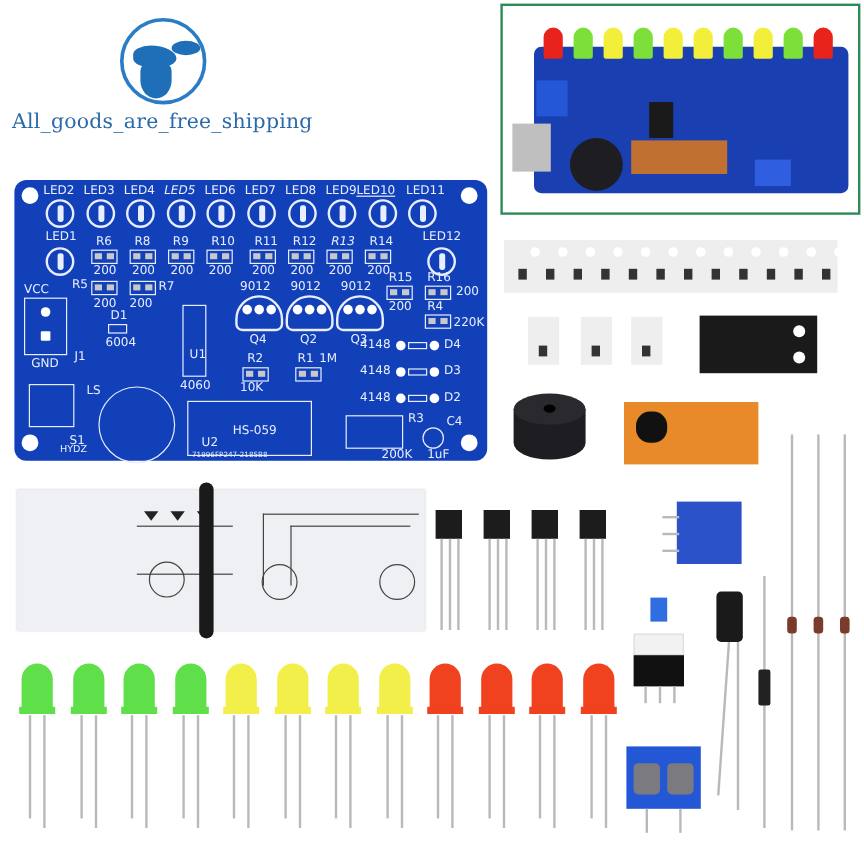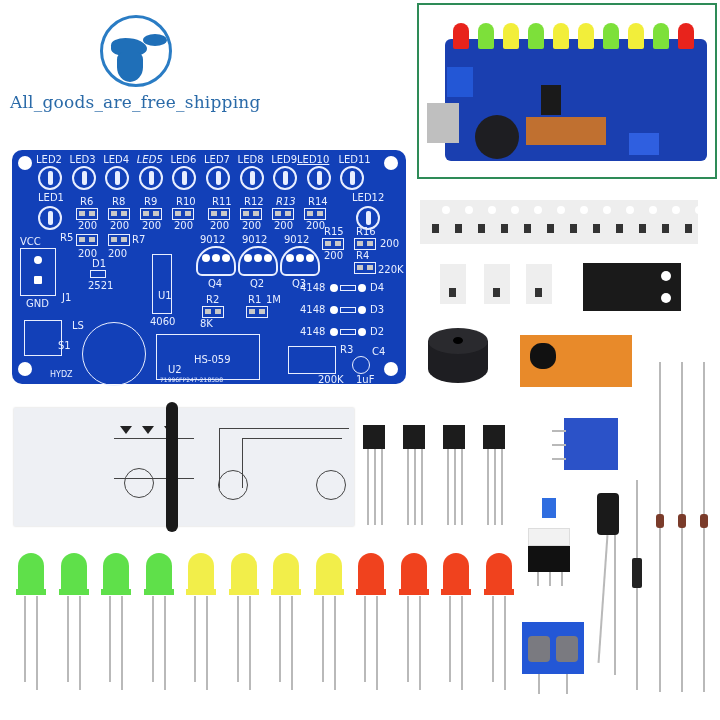--- a/index.html
+++ b/index.html
@@ -102,40 +102,40 @@
 
   <span class="lbl" style="left:8px;top:86px;">VCC</span>
   <div class="box" style="left:8px;top:98px;width:36px;height:48px;"></div>
   <div class="pin" style="left:22px;top:106px;"></div>
   <div class="pin" style="left:22px;top:126px;border-radius:1px;"></div>
   <span class="lbl" style="left:14px;top:148px;">GND</span>
   <span class="lbl" style="left:50px;top:142px;">J1</span>
 
   <span class="lbl" style="left:80px;top:108px;">D1</span>
   <div class="box" style="left:78px;top:120px;width:16px;height:8px;"></div>
-  <span class="lbl" style="left:76px;top:130px;">2521</span>
+  <span class="lbl" style="left:76px;top:130px;">6004</span>
 
   <span class="lbl" style="left:146px;top:92px;margin-top:48px;">U1</span>
   <div class="box" style="left:140px;top:104px;width:20px;height:60px;"></div>
   <span class="lbl" style="left:138px;top:166px;">4060</span>
 
   <div class="box" style="left:12px;top:170px;width:38px;height:36px;"></div>
   <span class="lbl" style="left:60px;top:170px;">LS</span>
-  <span class="lbl" style="left:46px;top:190px;">S1</span>
+  <span class="lbl" style="left:46px;top:212px;">S1</span>
   <span class="lbl" style="left:38px;top:220px;font-size:8px;">HYDZ</span>
   <div class="abs" style="left:70px;top:172px;width:64px;height:64px;border:1.5px solid #e8eeff;border-radius:50%;"></div>
 
   <div class="box" style="left:144px;top:184px;width:104px;height:46px;"></div>
   <span class="lbl" style="left:182px;top:204px;">HS-059</span>
   <span class="lbl" style="left:156px;top:214px;">U2</span>
   <span class="lbl" style="left:148px;top:226px;font-size:6px;">71996FP247-2185B8</span>
 
   <span class="lbl" style="left:194px;top:144px;">R2</span>
   <div class="smd" style="left:190px;top:156px;"></div>
-  <span class="lbl" style="left:188px;top:168px;">8K</span>
+  <span class="lbl" style="left:188px;top:168px;">10K</span>
   <span class="lbl" style="left:236px;top:144px;">R1</span>
   <span class="lbl" style="left:254px;top:144px;">1M</span>
   <div class="smd" style="left:234px;top:156px;"></div>
 
   <div class="box" style="left:276px;top:196px;width:48px;height:28px;"></div>
   <span class="lbl" style="left:328px;top:194px;">R3</span>
   <span class="lbl" style="left:306px;top:224px;">200K</span>
   <span class="lbl" style="left:360px;top:196px;">C4</span>
   <div class="abs" style="left:340px;top:206px;width:18px;height:18px;border:1.5px solid #e8eeff;border-radius:50%;"></div>
   <span class="lbl" style="left:344px;top:224px;">1uF</span>

